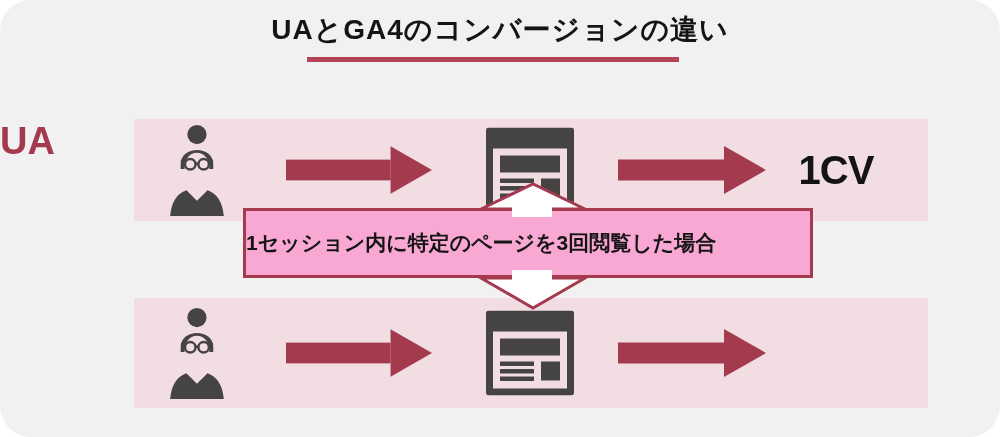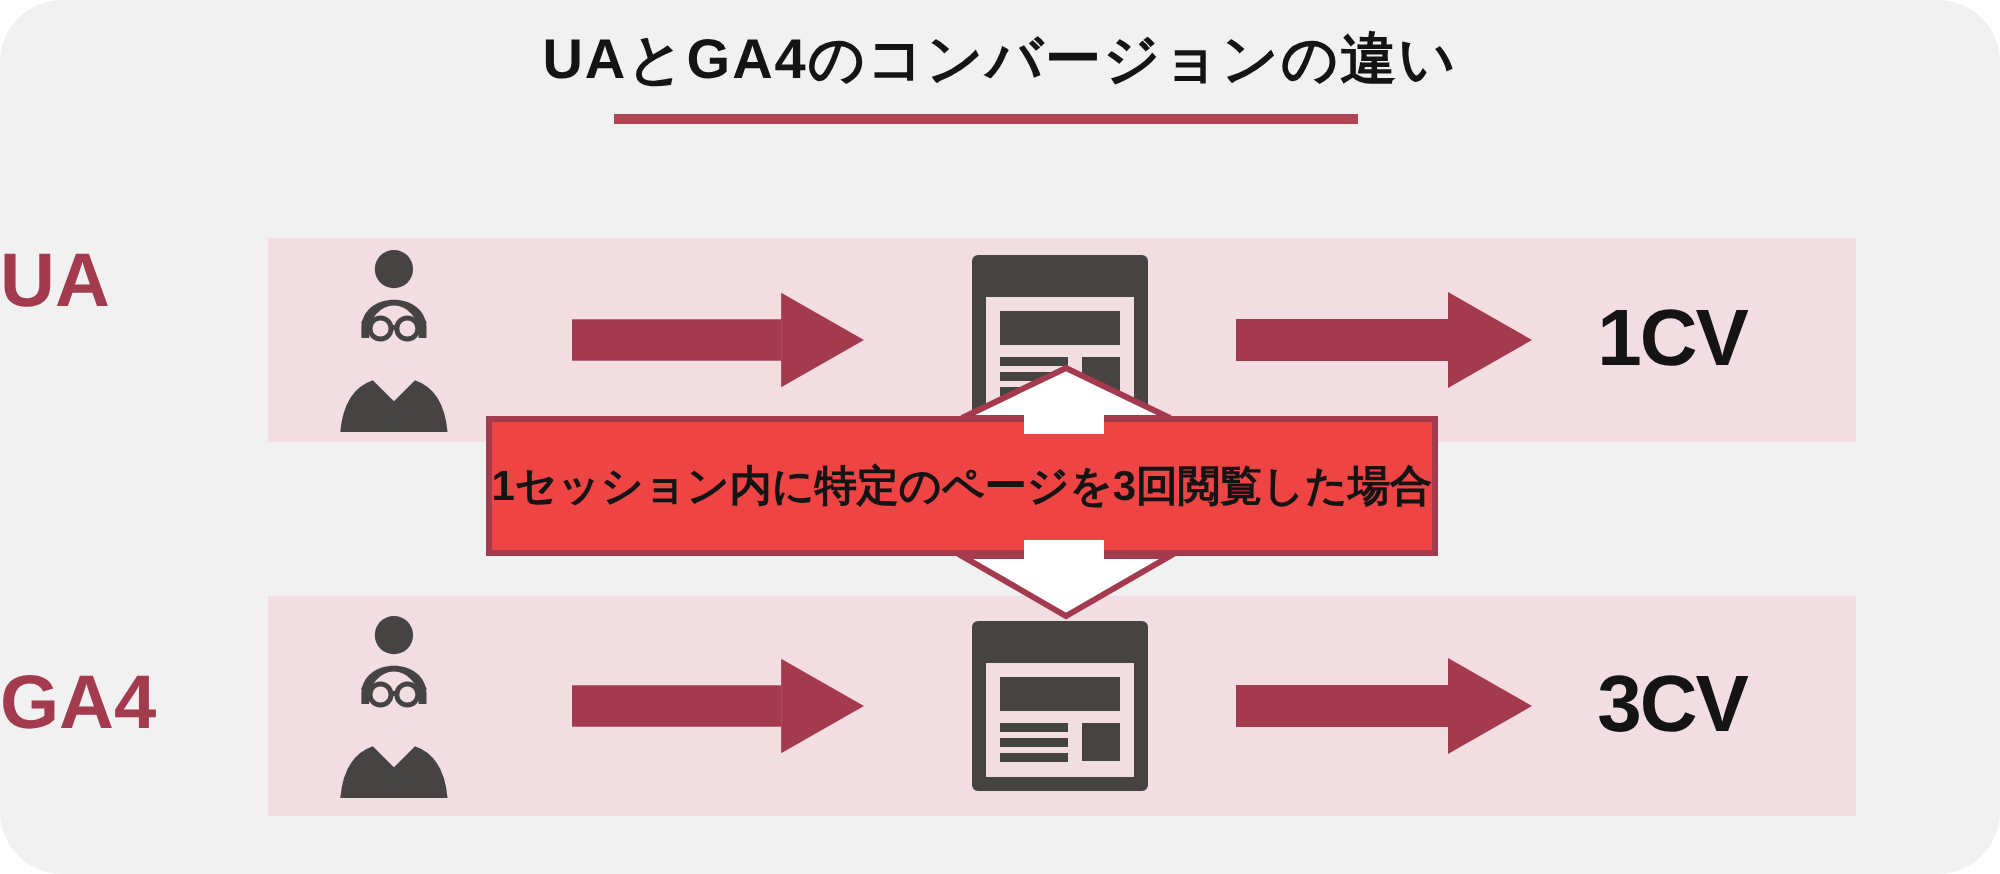--- a/index.html
+++ b/index.html
@@ -24,22 +24,22 @@
 
   .band .item{position:absolute;top:50%;transform:translateY(-50%);}
   .person{left:32px;width:60px;height:92px;}
   .arrow1{left:152px;width:146px;height:48px;}
   .page{left:352px;width:88px;height:85px;}
   .arrow2{left:484px;width:148px;height:48px;}
   .result{left:640px;width:124px;text-align:center;font-size:40px;font-weight:bold;
           color:#141414;letter-spacing:-1px;}
 
   
-  .note-box{position:absolute;left:243px;top:208px;width:476px;height:70px;box-sizing:border-box;
-            background:#ef4444;border:3px solid #a33a4e;display:flex;align-items:center;justify-content:flex-end;
+  .note-box{position:absolute;left:243px;top:208px;width:570px;height:70px;box-sizing:border-box;
+            background:#f9a8d4;border:3px solid #a33a4e;display:flex;align-items:center;justify-content:flex-start;
             z-index:2;}
   .note-text{font-size:21px;font-weight:bold;color:#141414;white-space:nowrap;}
 
   .conn{position:absolute;z-index:3;}
   .conn.up{left:475px;top:180px;}
   .conn.down{left:475px;top:270px;}
 
   svg{display:block;}
 </style>
 </head>
@@ -91,21 +91,20 @@
   </div>
   <svg class="conn up" width="116" height="38" viewBox="0 0 116 38">
     <rect x="37" y="26" width="40" height="11" fill="#ffffff"></rect>
     <path d="M37 29 L6 29 L58 4 L110 29 L77 29" fill="#ffffff" stroke="#a33a4e" stroke-width="3" stroke-linejoin="miter"></path>
   </svg>
   <svg class="conn down" width="116" height="42" viewBox="0 0 116 42">
     <rect x="37" y="0" width="40" height="10" fill="#ffffff"></rect>
     <path d="M37 8 L6 8 L58 38 L110 8 L77 8" fill="#ffffff" stroke="#a33a4e" stroke-width="3" stroke-linejoin="miter"></path>
   </svg>
 
-  <div class="row-label ga4">GA4</div>
   <div class="band ga4">
     <svg class="item person" viewBox="0 0 60 96">
       <circle cx="31" cy="11" r="10" fill="#454443"></circle>
       <path d="M14 42 C14 22 48 22 48 42 L48 47 L14 47 Z" fill="#454443"></path>
       <ellipse cx="31" cy="45" rx="13" ry="15" fill="#f2dde3"></ellipse>
       <g fill="none" stroke="#454443" stroke-width="2.6">
         <circle cx="24" cy="42" r="5.5"></circle>
           <circle cx="38" cy="42" r="5.5"></circle>
         <line x1="29.5" y1="41.5" x2="32.5" y2="41.5"></line>
         <line x1="18.5" y1="40.5" x2="14.5" y2="38"></line>
@@ -124,16 +123,15 @@
       <rect x="14" y="28" width="60" height="17" fill="#454443"></rect>
       <rect x="14" y="51" width="34" height="4.5" fill="#454443"></rect>
       <rect x="14" y="58.5" width="34" height="4.5" fill="#454443"></rect>
       <rect x="14" y="66" width="34" height="4.5" fill="#454443"></rect>
       <rect x="55" y="51" width="19" height="19" fill="#454443"></rect>
     </svg>
     <svg class="item arrow2" viewBox="0 0 148 48">
       <rect x="0" y="13.5" width="106" height="21" fill="#a33a4e"></rect>
       <polygon points="106,0 148,24 106,48" fill="#a33a4e"></polygon>
     </svg>
-    <div class="item result">3CV</div>
   </div>
 
 </div>
 
 </body></html>

